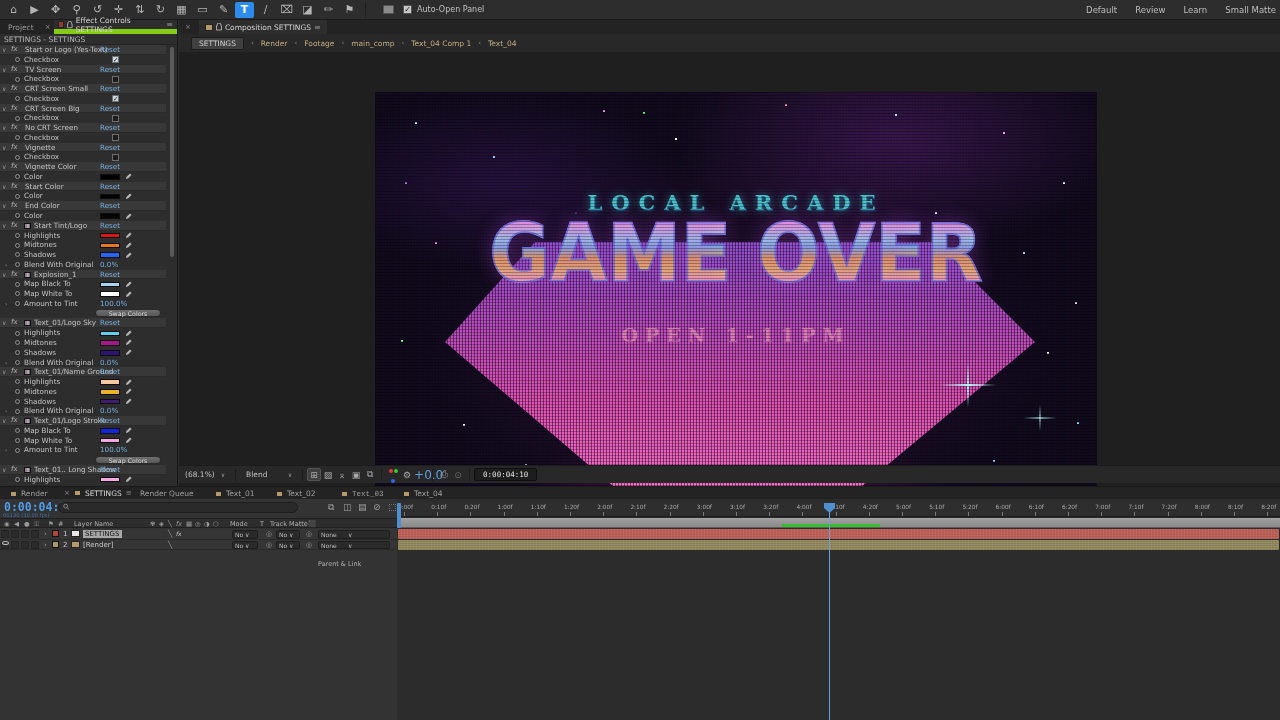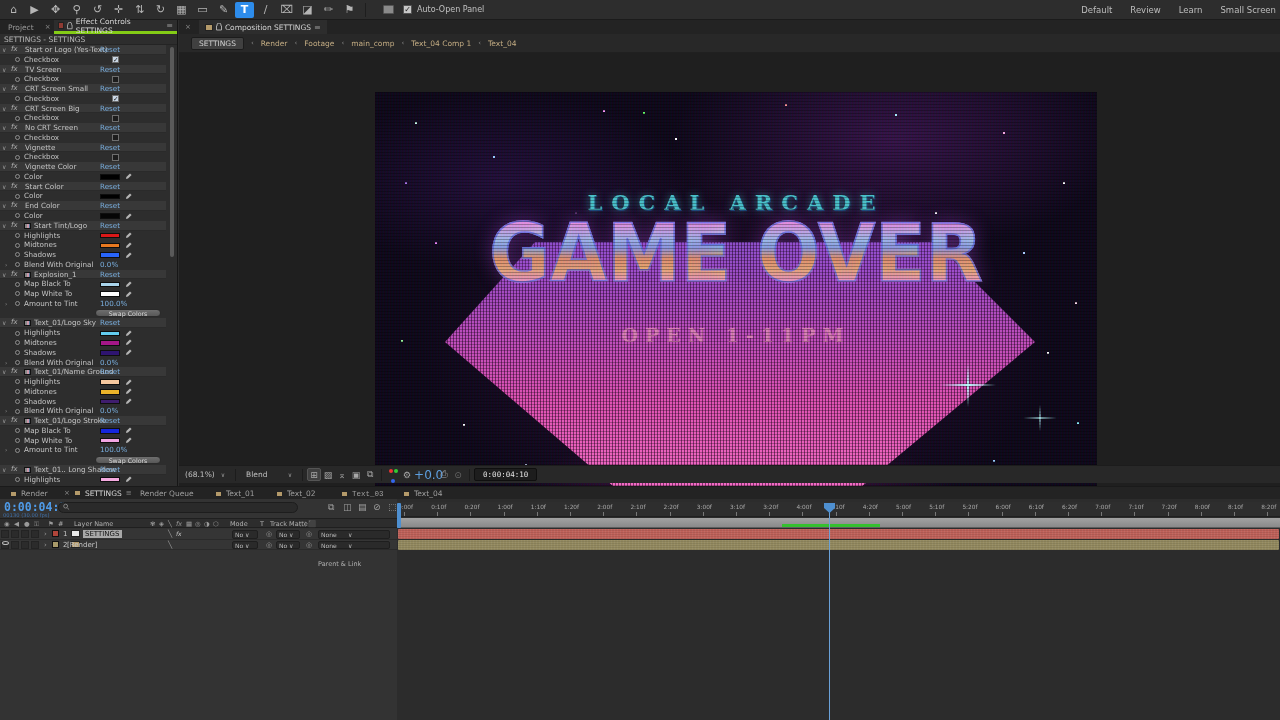--- a/index.html
+++ b/index.html
@@ -20,21 +20,21 @@
   .panel-ic { width:11px; height:9px; background:#8a8a8a; border-radius:1px; margin-right:4px;
               border:1px solid #555; }
   #workspaces { position:absolute; right:4px; top:0; height:20px; display:flex; align-items:center; gap:18px; }
   .ws { color:#bdbdbd; font-size:8.5px; }
 
   
   #fx-panel { position:absolute; left:0; top:20px; width:178px; height:466px; background:#2d2d2d;
               border-right:1px solid #161616; }
   .tabbar { height:14px; background:#232323; display:flex; align-items:center; font-size:7.5px; color:#9a9a9a; }
   #fx-tabbar .tab-active { background:#2d2d2d; height:14px; display:flex; align-items:center;
-        padding:0 4px; color:#d6d6d6; border-bottom:3px solid #84cc16; gap:3px; }
+        padding:0 4px; color:#d6d6d6; border-bottom:5px solid #84cc16; gap:3px; }
   .swatch-red { width:7px; height:7px; background:#8f3b33; border:1px solid #222; }
   .swatch-tan { width:8px; height:7px; background:#b49a6a; border:1px solid #222; }
   .menu-glyph { color:#9a9a9a; font-size:8px; }
   #fx-header { height:11px; line-height:11px; font-size:7.5px; color:#b8b8b8; padding-left:4px;
                border-bottom:1px solid #242424; background:#2d2d2d; }
   #fx-rows { position:absolute; left:0; top:25px; width:166px; height:440px; overflow:hidden; }
   .er { position:relative; height:9.78px; font-size:7.2px; color:#c4c4c4; line-height:9.78px; white-space:nowrap; }
   .er-head { background:#383838; border-bottom:1px solid #2a2a2a; }
   .tw { position:absolute; left:2px; color:#9a9a9a; font-size:6px; }
   .fxlbl { position:absolute; left:11px; font-style:italic; color:#b4b4b4; font-size:6.8px; }
@@ -201,21 +201,21 @@
     <div class="tb-sep"></div>
     <div id="auto-open">
       <span class="panel-ic"></span>
       <span class="mini-chk">✓</span>
       <span>Auto-Open Panel</span>
     </div>
     <div id="workspaces">
         <span class="ws">Default</span>
         <span class="ws">Review</span>
         <span class="ws">Learn</span>
-        <span class="ws">Small Screen</span>
+        <span class="ws">Small Matte</span>
       </div>
   </div>
 
   <div id="fx-panel">
     <div class="tabbar" id="fx-tabbar">
       <span style="padding:0 8px;">Project</span>
       <span class="x" style="color:#8a8a8a;font-size:7px;margin:0 3px;">×</span>
       <span class="tab-active">
         <span class="swatch-red"></span>
         <svg width="6" height="8" viewBox="0 0 6 8">
@@ -692,21 +692,21 @@
           <div class="tl-row" style="top: 40.5px;">
             <span class="avcell" style="left: 1px;"></span>
             <span class="avcell" style="left: 11px;"></span>
             <span class="avcell" style="left: 21px;"></span>
             <span class="avcell" style="left: 31px;"></span>
             <span class="eye" style="left: 2px;"></span>
             <span style="left: 44px; color: rgb(154, 154, 154);">›</span>
             <span class="lblsw" style="left: 52px; background: rgb(168, 154, 106);"></span>
             <span style="left: 63px;">2</span>
             <span class="lyr-ic" style="left: 71px; background: rgb(180, 154, 106);"></span>
-            <span style="left: 67px;">[Render]</span>
+            <span style="left: 83px;">[Render]</span>
             <span style="left: 168px; color: rgb(154, 154, 154);">╲</span>
             <span class="ddl" style="left: 232px; width: 26px;">No ∨</span>
             <span class="pick" style="left: 266px;">◎</span>
             <span class="ddl" style="left: 276px; width: 24px;">No ∨</span>
             <span class="pick" style="left: 306px;">◎</span>
             <span class="ddl" style="left: 318px; width: 72px; white-space: pre;">None      ∨</span>
           </div>
         </div>
     </div>
 

